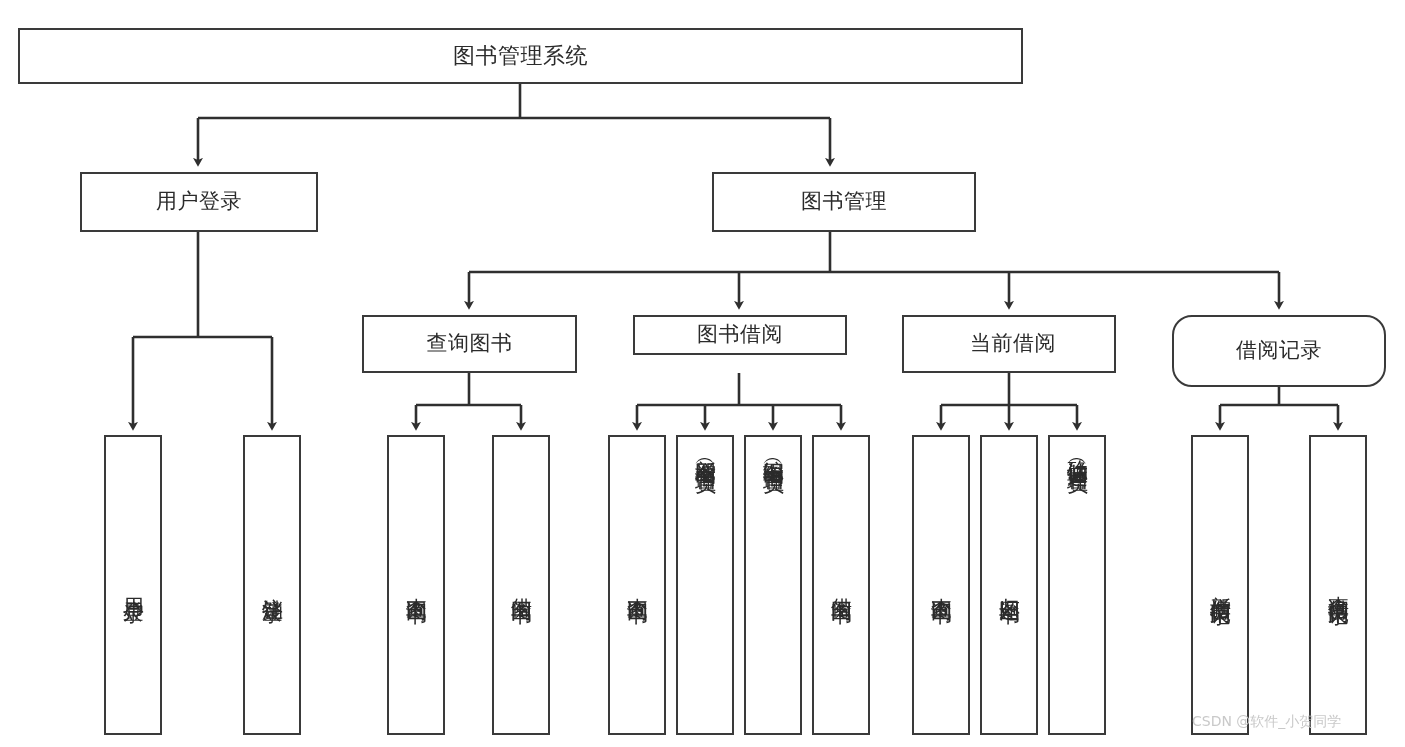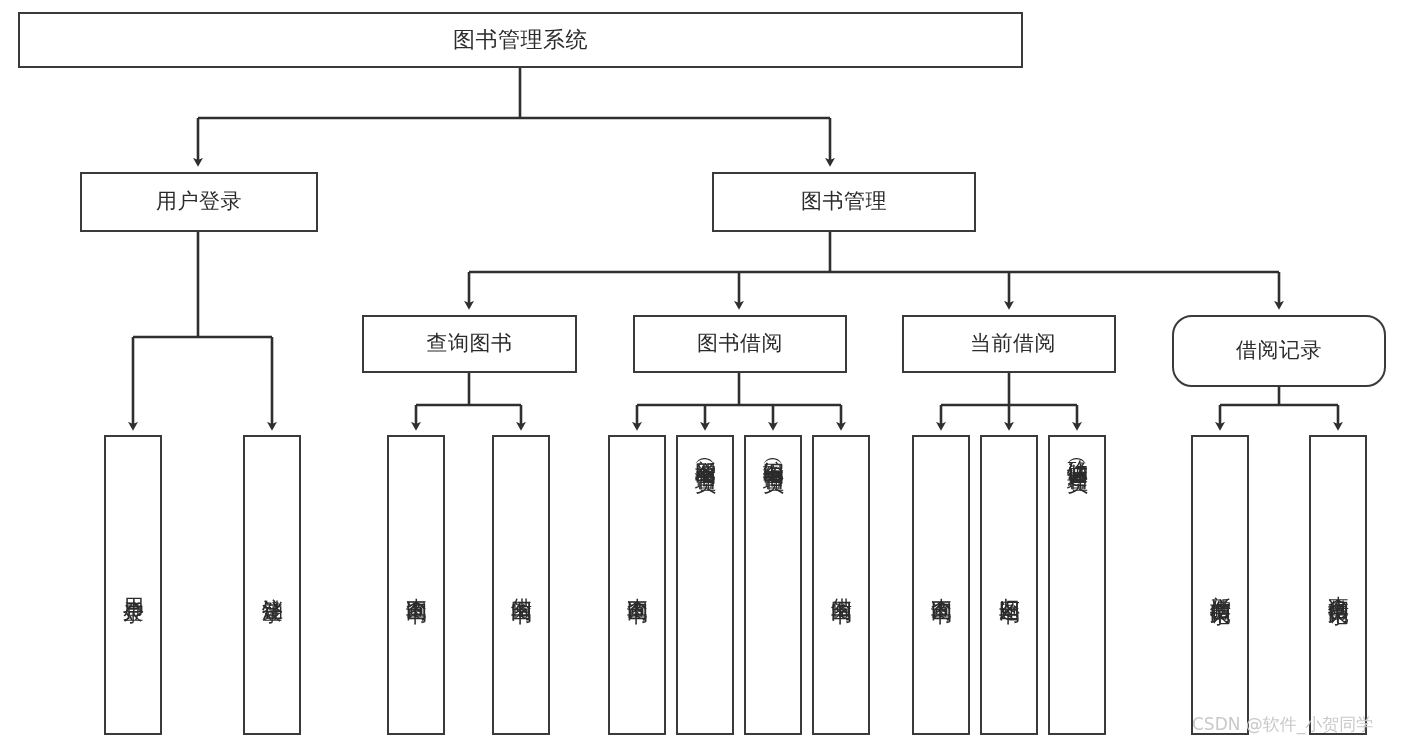--- a/index.html
+++ b/index.html
@@ -64,21 +64,21 @@
     letter-spacing: 2px;
     line-height: 1;
   }
   .node.vert.pad-mid {
     align-items: center;
     padding-top: 0;
   }
   .watermark {
     position: absolute;
     color: #c9c9c9;
-    font-size: 17px;
+    font-size: 14px;
     white-space: nowrap;
     user-select: none;
   }
 </style>
 </head>
 <body>
 
 <div id="diagram-root">
 
   <svg id="edges-layer" viewBox="0 0 1405 747">
@@ -127,35 +127,35 @@
       <path d="M1009,405 L1009,426" marker-end="url(#arrowhead)"></path>
       <path d="M1077,405 L1077,426" marker-end="url(#arrowhead)"></path>
 
       <path d="M1279,373 L1279,405"></path>
       <path d="M1220,405 L1338,405"></path>
       <path d="M1220,405 L1220,426" marker-end="url(#arrowhead)"></path>
       <path d="M1338,405 L1338,426" marker-end="url(#arrowhead)"></path>
     </g>
   </svg>
 
-  <div class="node horiz root" style="left:18px; top:12px; width:1005px; height:56px;">
+  <div class="node horiz root" style="left:18px; top:28px; width:1005px; height:56px;">
     <span class="node-label">图书管理系统</span>
   </div>
 
   <div class="node horiz" style="left:80px; top:172px; width:238px; height:60px;">
     <span class="node-label">用户登录</span>
   </div>
   <div class="node horiz" style="left:712px; top:172px; width:264px; height:60px;">
     <span class="node-label">图书管理</span>
   </div>
 
   <div class="node horiz" style="left:362px; top:315px; width:215px; height:58px;">
     <span class="node-label">查询图书</span>
   </div>
-  <div class="node horiz" style="left:633px; top:315px; width:214px; height:58px;">
+  <div class="node horiz" style="left:633px; top:315px; width:214px; height:40px;">
     <span class="node-label">图书借阅</span>
   </div>
   <div class="node horiz" style="left:902px; top:315px; width:214px; height:58px;padding-left:8px;">
     <span class="node-label">当前借阅</span>
   </div>
   <div class="node horiz" style="left:1172px; top:315px; width:214px; height:72px;border-radius:20px;">
     <span class="node-label">借阅记录</span>
   </div>
 
   <div class="node vert pad-mid" style="left:104px; top:435px; width:58px; height:300px;">

